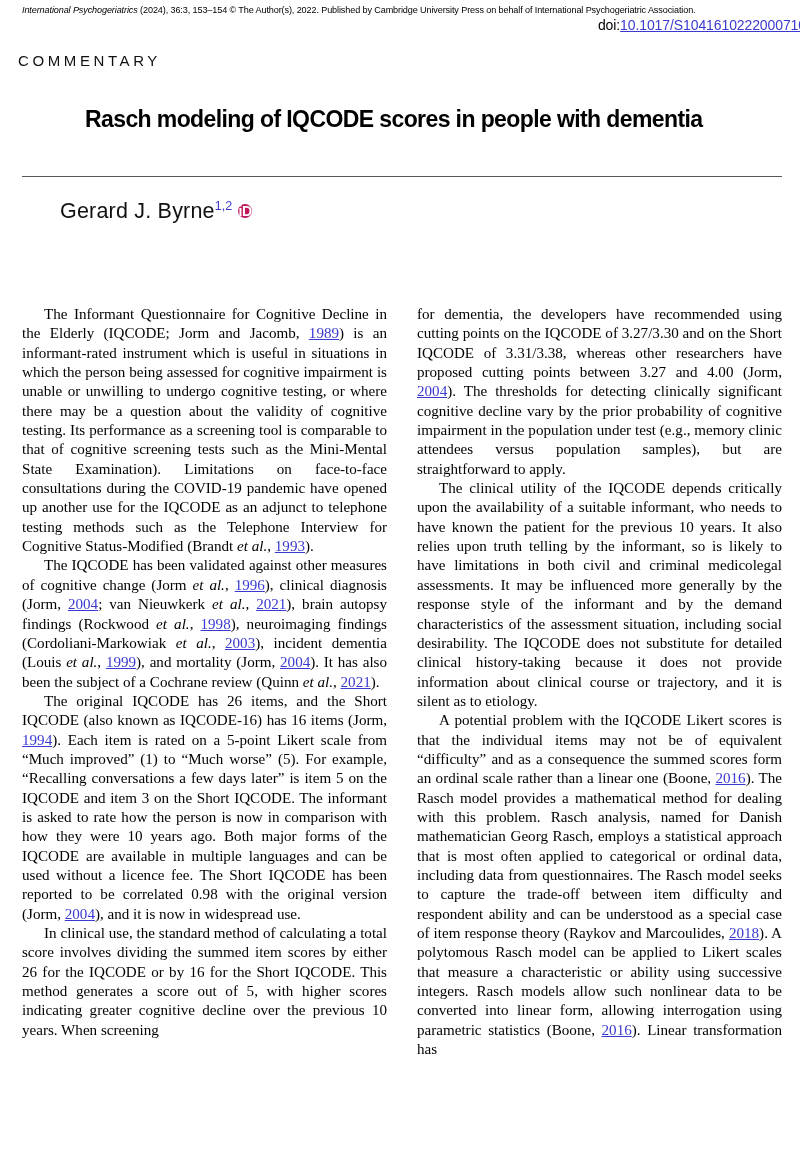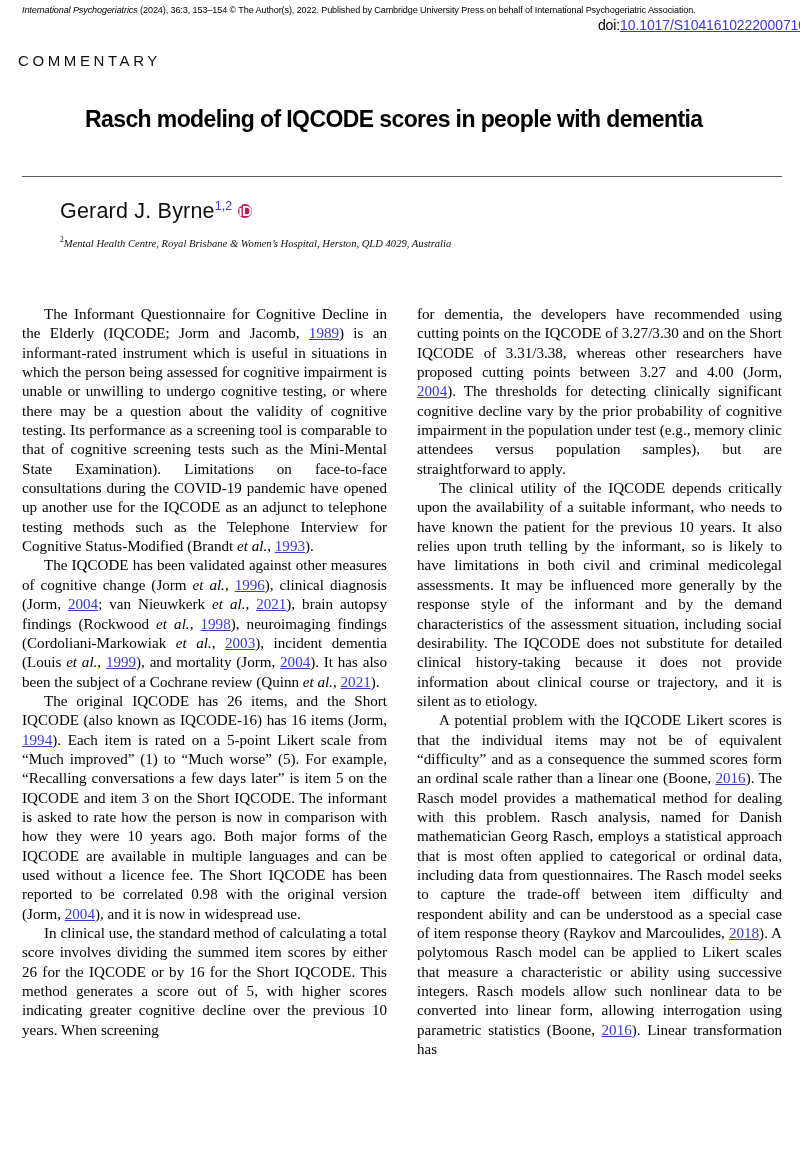--- a/index.html
+++ b/index.html
@@ -183,21 +183,20 @@
 
   <h1 class="title">Rasch modeling of IQCODE scores in people with dementia</h1>
 
   <div class="rule rule-1"></div>
 
   <div class="author">
     <span>Gerard J. Byrne</span><sup>1,2</sup><span class="orcid">iD</span>
   </div>
 
   <div class="affils">
-    <div class="aff"><sup>2</sup><span>Mental Health Centre, Royal Brisbane &amp; Women’s Hospital, Herston, QLD 4029, Australia</span></div>
   </div>
 
   <div class="col col-left">
       <p><span>The Informant Questionnaire for Cognitive Decline in the Elderly (IQCODE; Jorm and Jacomb, </span><a class="ref" href="#">1989</a><span>) is an informant-rated instrument which is useful in situations in which the person being assessed for cognitive impairment is unable or unwilling to undergo cognitive testing, or where there may be a question about the validity of cognitive testing. Its performance as a screening tool is comparable to that of cognitive screening tests such as the Mini-Mental State Examination). Limitations on face-to-face consultations during the COVID-19 pandemic have opened up another use for the IQCODE as an adjunct to telephone testing methods such as the Telephone Interview for Cognitive Status-Modified (Brandt </span><span class="ital">et al.</span><span>, </span><a class="ref" href="#">1993</a><span>).</span></p>
       <p><span>The IQCODE has been validated against other measures of cognitive change (Jorm </span><span class="ital">et al.</span><span>, </span><a class="ref" href="#">1996</a><span>), clinical diagnosis (Jorm, </span><a class="ref" href="#">2004</a><span>; van Nieuwkerk </span><span class="ital">et al.</span><span>, </span><a class="ref" href="#">2021</a><span>), brain autopsy findings (Rockwood </span><span class="ital">et al.</span><span>, </span><a class="ref" href="#">1998</a><span>), neuroimaging findings (Cordoliani-Markowiak </span><span class="ital">et al.</span><span>, </span><a class="ref" href="#">2003</a><span>), incident dementia (Louis </span><span class="ital">et al.</span><span>, </span><a class="ref" href="#">1999</a><span>), and mortality (Jorm, </span><a class="ref" href="#">2004</a><span>). It has also been the subject of a Cochrane review (Quinn </span><span class="ital">et al.</span><span>, </span><a class="ref" href="#">2021</a><span>).</span></p>
       <p><span>The original IQCODE has 26 items, and the Short IQCODE (also known as IQCODE-16) has 16 items (Jorm, </span><a class="ref" href="#">1994</a><span>). Each item is rated on a 5-point Likert scale from “Much improved” (1) to “Much worse” (5). For example, “Recalling conversations a few days later” is item 5 on the IQCODE and item 3 on the Short IQCODE. The informant is asked to rate how the person is now in comparison with how they were 10 years ago. Both major forms of the IQCODE are available in multiple languages and can be used without a licence fee. The Short IQCODE has been reported to be correlated 0.98 with the original version (Jorm, </span><a class="ref" href="#">2004</a><span>), and it is now in widespread use.</span></p>
       <p><span>In clinical use, the standard method of calculating a total score involves dividing the summed item scores by either 26 for the IQCODE or by 16 for the Short IQCODE. This method generates a score out of 5, with higher scores indicating greater cognitive decline over the previous 10 years. When screening</span></p>
     </div>
   <div class="col col-right">
       <p class="cont"><span>for dementia, the developers have recommended using cutting points on the IQCODE of 3.27/3.30 and on the Short IQCODE of 3.31/3.38, whereas other researchers have proposed cutting points between 3.27 and 4.00 (Jorm, </span><a class="ref" href="#">2004</a><span>). The thresholds for detecting clinically significant cognitive decline vary by the prior probability of cognitive impairment in the population under test (e.g., memory clinic attendees versus population samples), but are straightforward to apply.</span></p>

